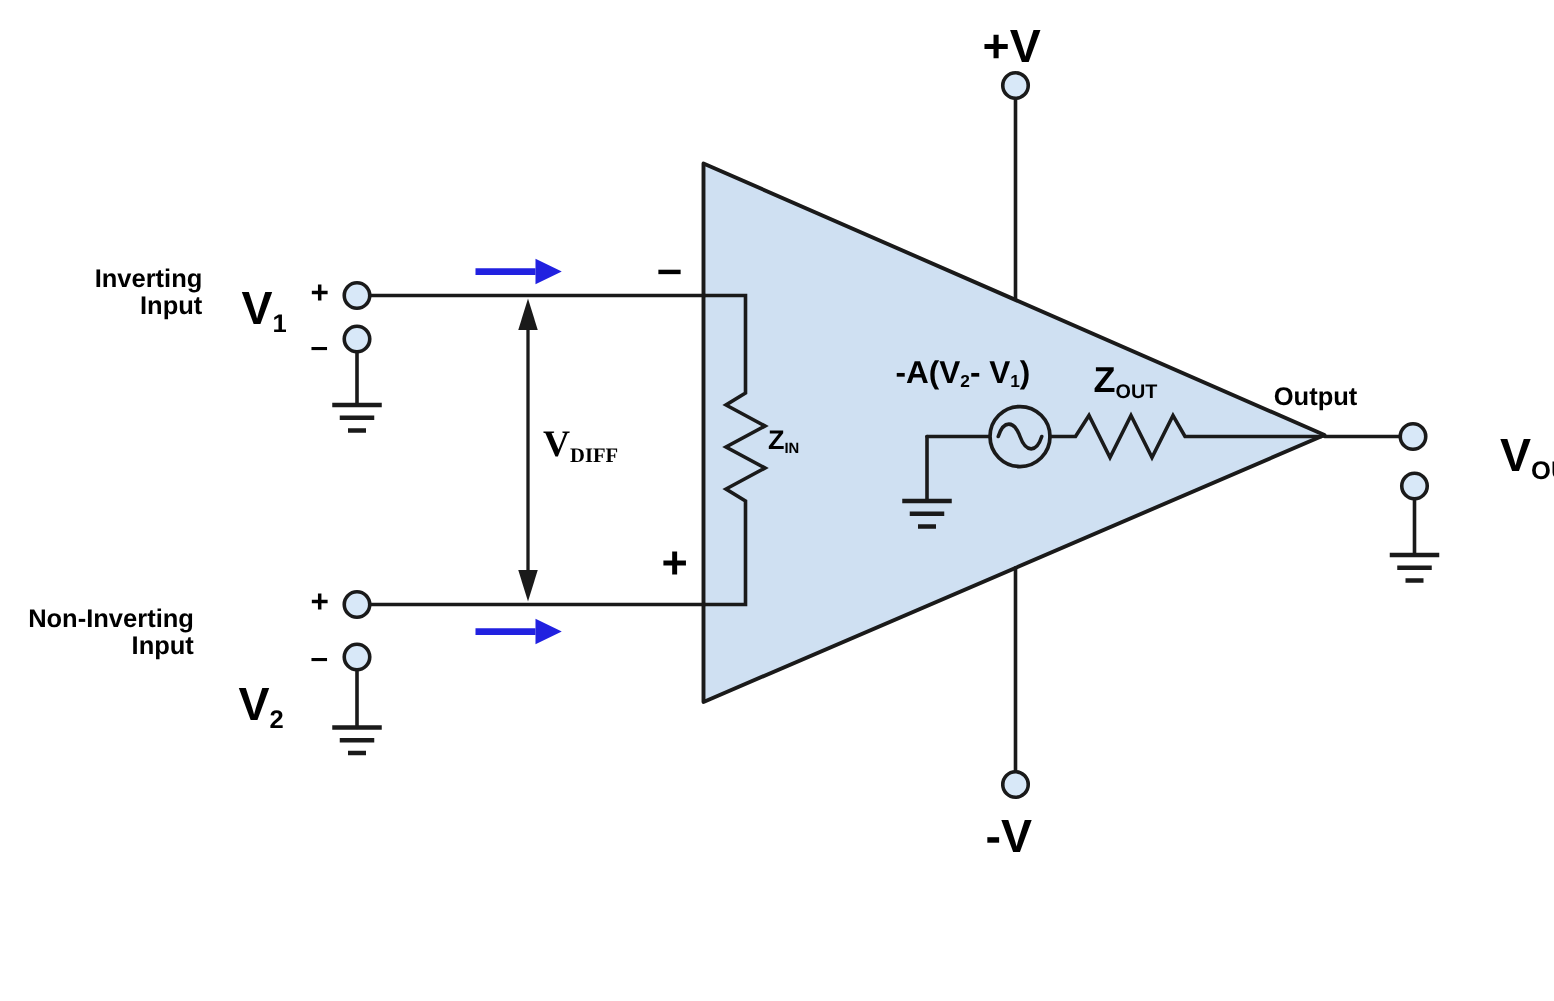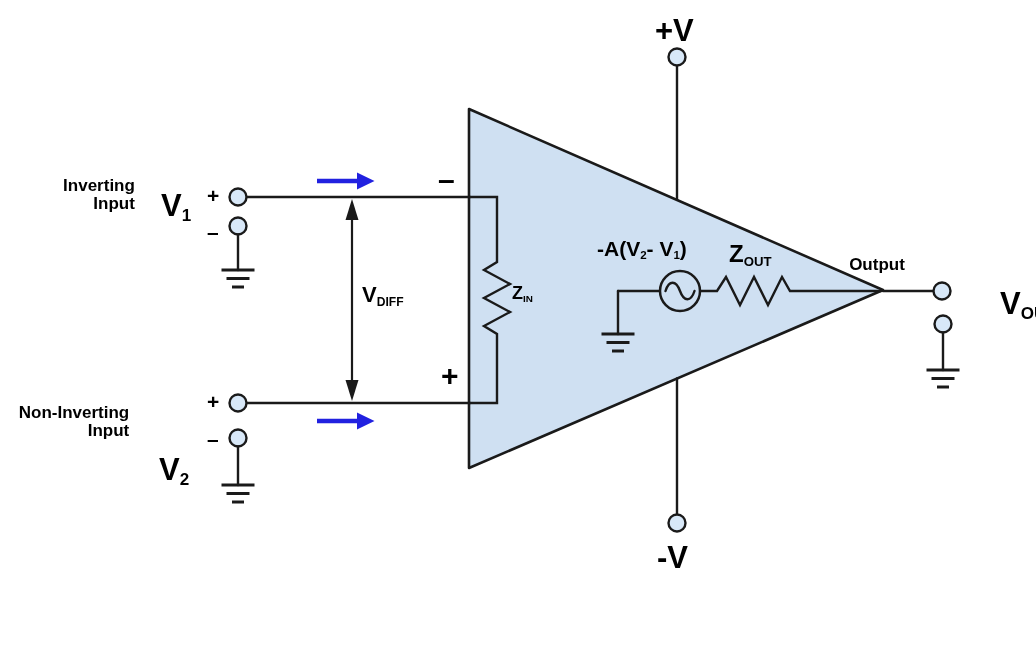--- a/index.html
+++ b/index.html
@@ -21,21 +21,21 @@
   .bhead  { fill:var(--arrow-blue,#2121e0); stroke:none; }
 
   
   .lbl { position:absolute; font-weight:bold; color:var(--text,#000); line-height:1.08; white-space:nowrap; }
   .ctr { transform:translateX(-50%); text-align:right; }
   .sub { font-size:0.55em; position:relative; top:0.30em; letter-spacing:0; }
   .f17 { font-size:17px; }
   .f21 { font-size:21px; }
   .f24 { font-size:24px; }
   .f25 { font-size:18px; }
-  .f27 { font-size:22px; }
+  .f27 { font-size:25px;font-family:Liberation Serif, serif; }
   .f30 { font-size:30px; }
   .f31 { font-size:31px; }
 </style>
 </head>
 <body>
 
 <div class="stage">
 
   <svg width="1036" height="667" viewBox="0 0 1036 667">
 

